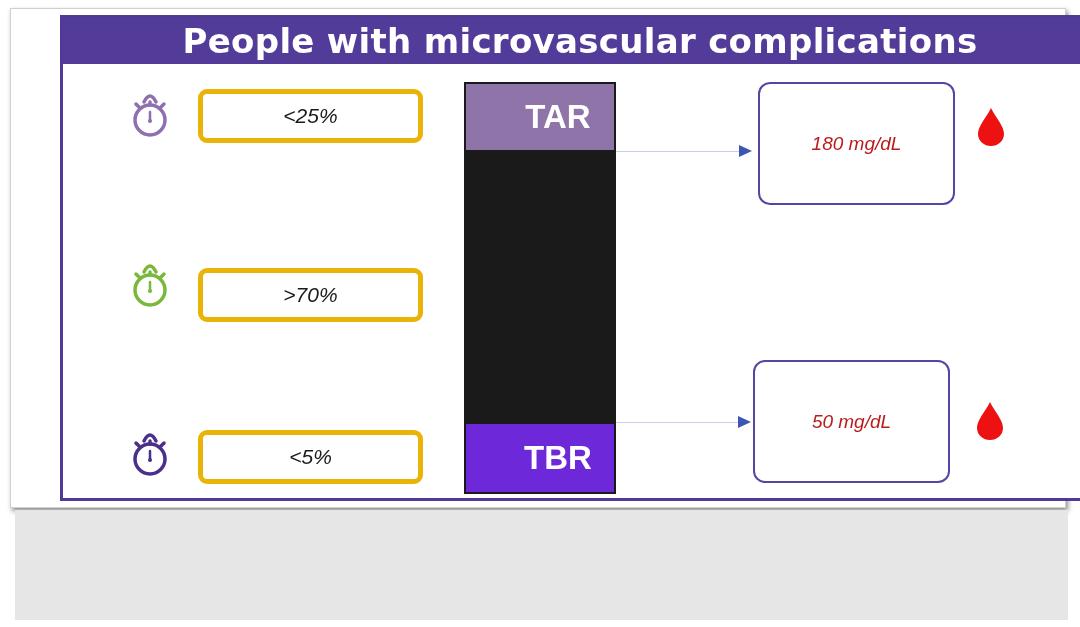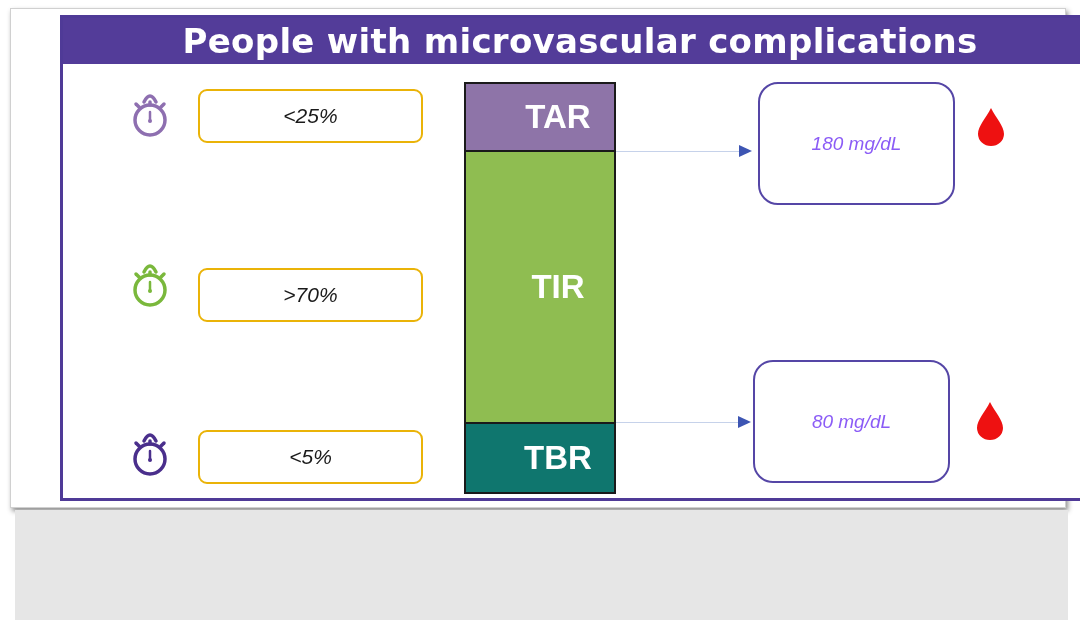--- a/index.html
+++ b/index.html
@@ -18,48 +18,48 @@
   }
   .header {
     position: absolute; left: 0; top: 0; right: 0; height: 46px;
     background: #533c99; color: #ffffff; text-align: center;
     font-family: "DejaVu Sans", sans-serif; font-weight: bold; font-size: 34px; line-height: 46px;
     letter-spacing: 0.3px;
   }
   .row-icon { position: absolute; width: 40px; height: 52px; }
   .pct-box {
     position: absolute; left: 198px; width: 225px; height: 54px;
-    border: 2px solid #eab308; border-radius: 9px; box-sizing: border-box; background: #fff;
+    border: 5px solid #eab308; border-radius: 9px; box-sizing: border-box; background: #fff;
     display: flex; align-items: center; justify-content: center;
     font-style: italic; font-size: 21px; color: #1a1a1a;
   }
   .bar {
     position: absolute; left: 464px; top: 82px; width: 152px; height: 412px;
     border: 2px solid #1a1a1a; box-sizing: border-box; background: #1a1a1a;
   }
   .seg {
     position: absolute; left: 0; right: 0; color: #ffffff; font-weight: bold;
     display: flex; align-items: center; justify-content: center; font-size: 33px; padding-left: 36px;
   }
   .seg.tar { top: 0; height: 66px; background: #8e74a8; border-bottom: 2px solid #1a1a1a; }
   .seg.tir { top: 68px; height: 270px; background: #8fbd51; border-bottom: 2px solid #1a1a1a; }
-  .seg.tbr { top: 340px; bottom: 0; background: #0f766e; }
+  .seg.tbr { top: 340px; bottom: 0; background: #6d28d9; }
   .connector {
     position: absolute; height: 1px; background: #c6d2ea;
   }
   .arrow-head {
     position: absolute; width: 0; height: 0;
     border-top: 6px solid transparent; border-bottom: 6px solid transparent;
     border-left: 13px solid #3d55b3;
   }
   .mg-box {
     position: absolute; width: 197px; height: 123px;
-    border: 2px solid #5546a6; border-radius: 20px; box-sizing: border-box; background: #fff;
+    border: 2px solid #5546a6; border-radius: 12px; box-sizing: border-box; background: #fff;
     display: flex; align-items: center; justify-content: center;
-    font-style: italic; font-size: 19px; color: #8b5cf6;
+    font-style: italic; font-size: 19px; color: #b91c1c;
   }
   .drop { position: absolute; width: 30px; height: 40px; }
   .note {
     position: absolute; left: 15px; top: 510px; width: 1053px; height: 110px;
     background: #e6e6e6;
   }
   .note-line {
     position: absolute; font-family: "DejaVu Sans", sans-serif; font-size: 18px; color: #444444;
     white-space: nowrap; letter-spacing: 0.2px;
   }
@@ -117,38 +117,35 @@
   <circle cx="20" cy="33" r="2" fill="#4a2f8c"></circle>
 </svg>
 <div class="pct-box" style="top:430px;">
   <span>&lt;5%</span>
 </div>
 
 <div class="bar">
   <div class="seg tar">
     <span>TAR</span>
   </div>
-  <div class="seg tir">
-    <span>TIR</span>
-  </div>
   <div class="seg tbr">
     <span>TBR</span>
   </div>
 </div>
 
 <div class="connector" style="left:616px; top:151px; width:124px;"></div>
 <div class="arrow-head" style="left:739px; top:145px;"></div>
 <div class="connector" style="left:616px; top:422px; width:122px;"></div>
 <div class="arrow-head" style="left:738px; top:416px;"></div>
 
 <div class="mg-box" style="left:758px; top:82px;">
   <span>180 mg/dL</span>
 </div>
 <div class="mg-box" style="left:753px; top:360px;">
-  <span>80 mg/dL</span>
+  <span>50 mg/dL</span>
 </div>
 
 <svg class="drop" style="left:976px; top:106px;" viewBox="0 0 30 40">
   <path d="M15 2 C 10 12, 2 20, 2 28 A 13 12 0 0 0 28 28 C 28 20, 20 12, 15 2 Z" fill="#ee1111"></path>
 </svg>
 <svg class="drop" style="left:975px; top:400px;" viewBox="0 0 30 40">
   <path d="M15 2 C 10 12, 2 20, 2 28 A 13 12 0 0 0 28 28 C 28 20, 20 12, 15 2 Z" fill="#ee1111"></path>
 </svg>
 
 <div class="note">

